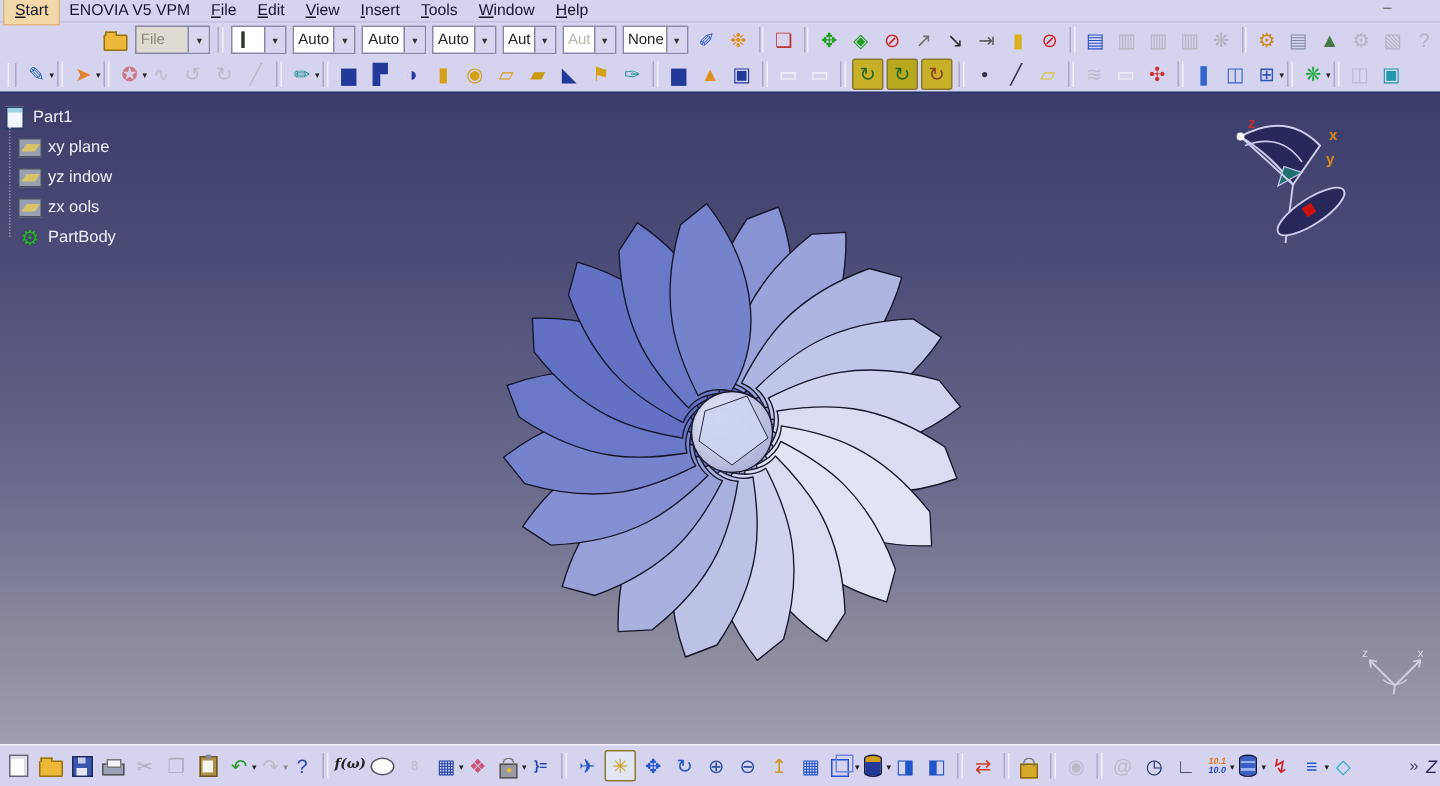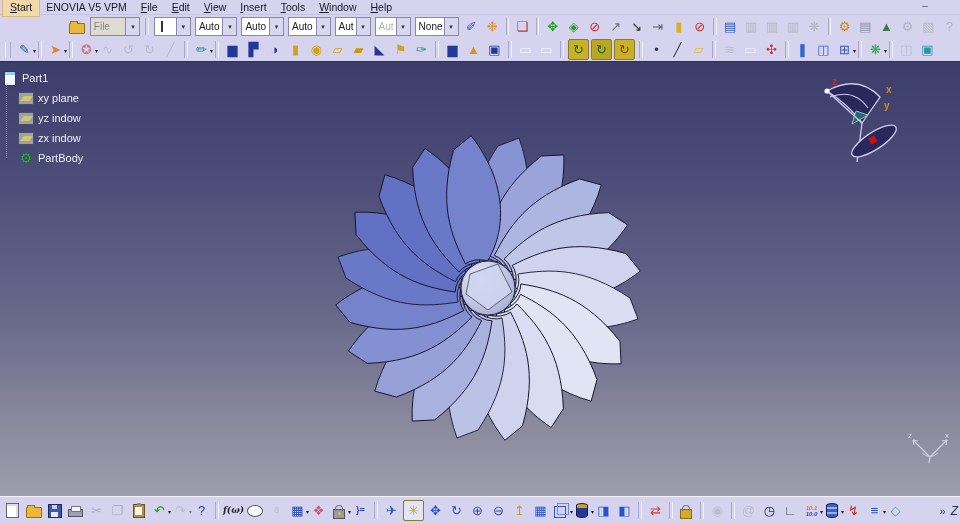--- a/index.html
+++ b/index.html
@@ -74,21 +74,21 @@
   
   #viewport{position:absolute;top:62px;left:0;width:960px;height:435px;
       background:linear-gradient(180deg,#3d3d6b 0%,#4b4b78 25%,#6a6a8c 60%,#8d8c9f 85%,#9f9eae 100%)}
   #turbine-svg,#compass-svg,#triad-svg{position:absolute}
   #turbine-svg{left:0;top:0}
   #compass-svg{right:40px;top:8px}
   #triad-svg{right:2px;bottom:28px}
   
   #tree{position:absolute;left:0;top:6px;font-size:11px;color:#eef0f8}
   .tr-row{display:flex;align-items:center;height:20px;white-space:nowrap;cursor:default}
-  .tr-kids .tr-row{margin-left:16px}
+  .tr-kids .tr-row{margin-left:10px}
   .tr-kids{position:relative}
   .tr-kids::before{content:"";position:absolute;left:6px;top:-4px;bottom:10px;
         border-left:1px dotted rgba(230,230,245,.45)}
   .tr-ico{width:16px;height:14px;margin:0 4px 0 2px;display:flex;align-items:center;
         justify-content:center;flex:none}
   .tr-doc{width:10px;height:13px;background:#f4f6ff;border:1px solid #2a3a66;
         box-shadow:inset 0 3px 0 #9fd2e8}
   .tr-plane{width:14px;height:11px;background:#9aa0b4;border:1px solid #4a4f62;
         display:flex;align-items:center;justify-content:center}
   .tr-plane i{width:9px;height:5px;background:#d8c468;transform:skewX(-35deg);display:block}
@@ -439,21 +439,21 @@
             </i>
           </span>
           <span>yz indow</span>
         </div>
         <div class="tr-row">
           <span class="tr-ico">
             <i class="sh tr-plane">
               <i></i>
             </i>
           </span>
-          <span>zx indow</span>
+          <span>zx ools</span>
         </div>
         <div class="tr-row">
           <span class="tr-ico">
             <span class="tr-gear">⚙</span>
           </span>
           <span>PartBody</span>
         </div>
       </div>
     </div>
 

